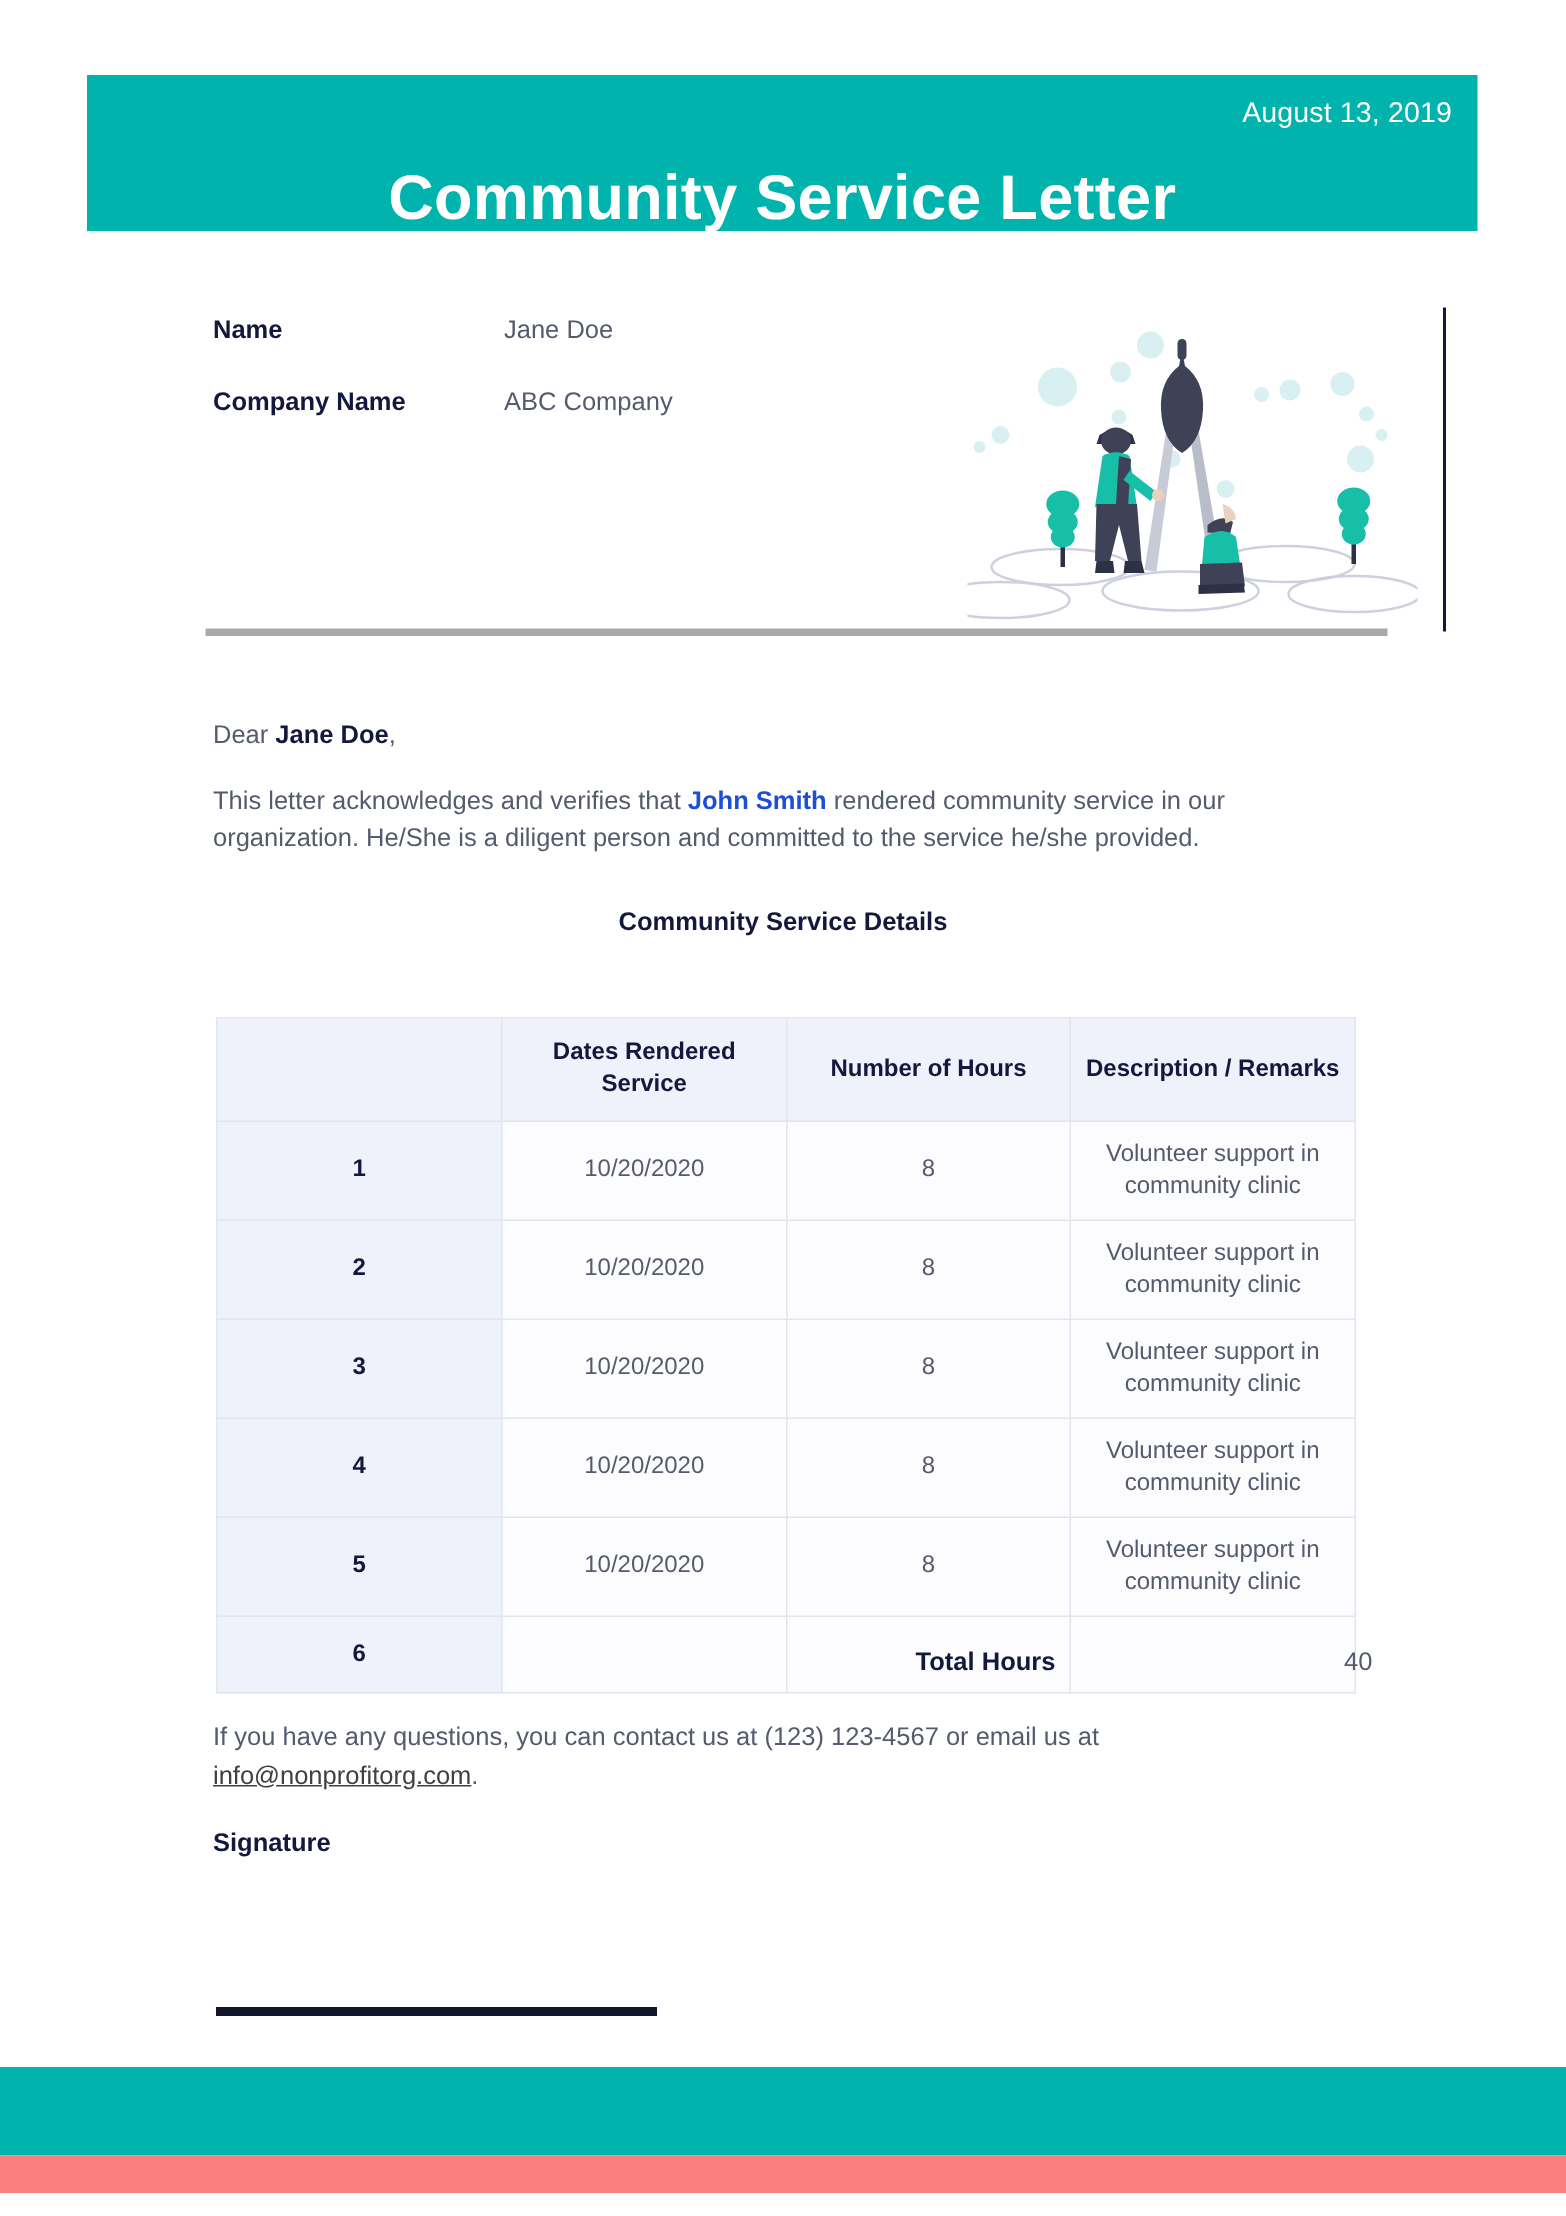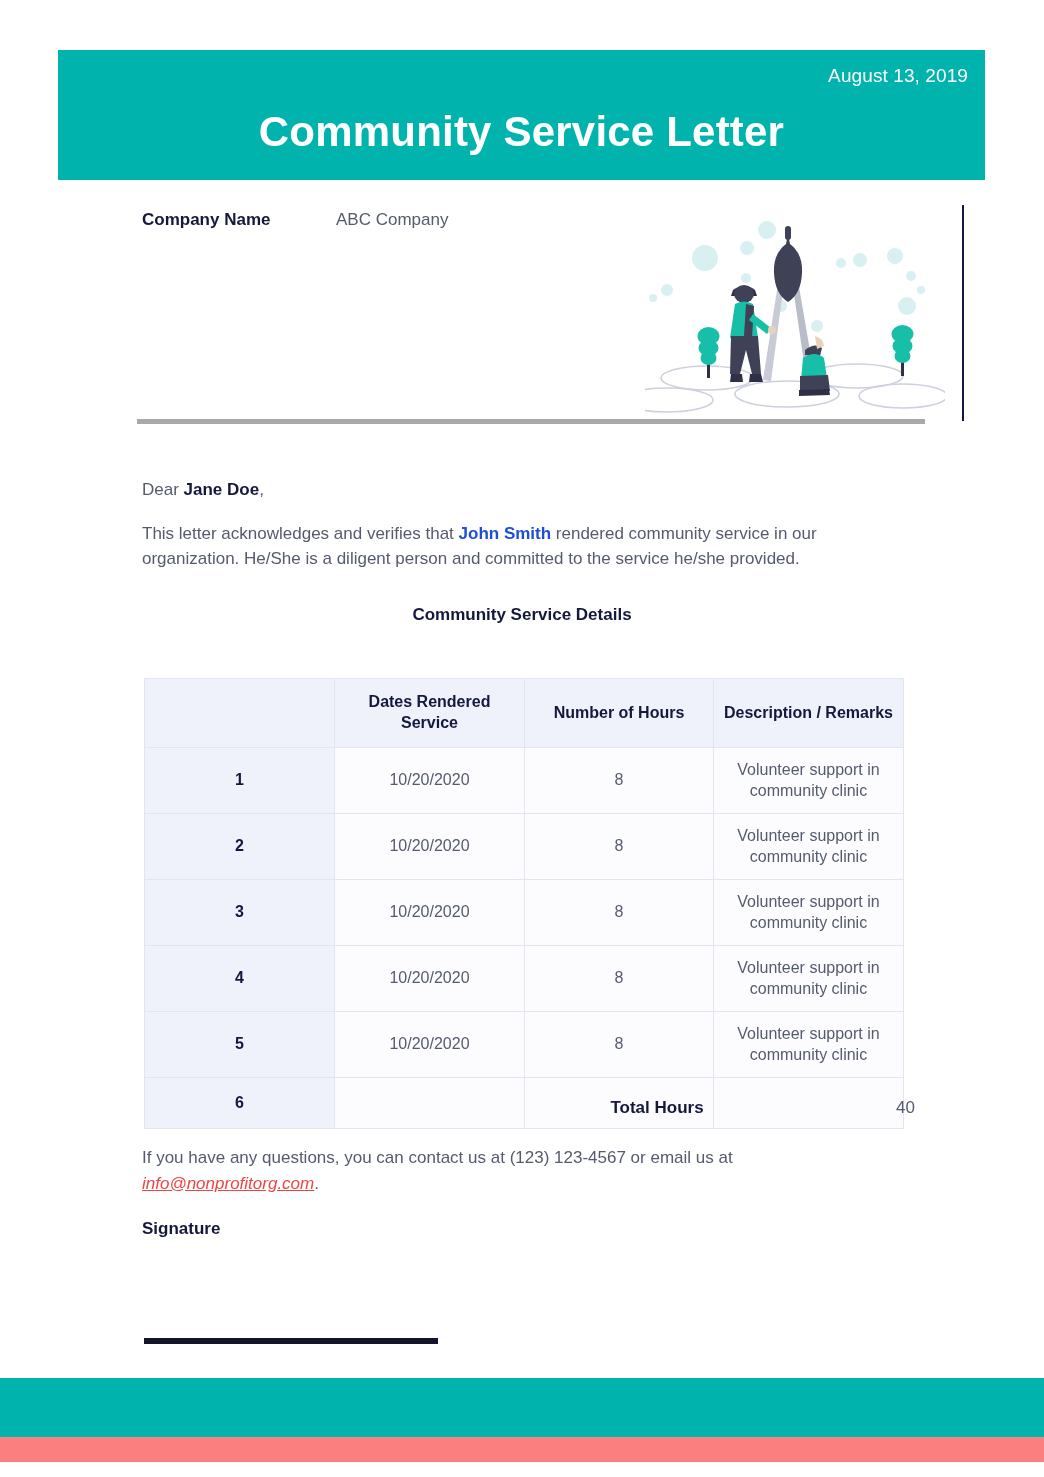--- a/index.html
+++ b/index.html
@@ -14,21 +14,21 @@
     font-family: "Liberation Sans", sans-serif;
     overflow: hidden;
   }
 
   
   .header-banner {
     position: absolute;
     left: 58px;
     top: 50px;
     width: 927px;
-    height: 130px;
+    height: 104px;
     background: #00b3ad;
   }
   .header-date {
     position: absolute;
     right: 17px;
     top: 15px;
     color: #ffffff;
     font-size: 19px;
     letter-spacing: .1px;
   }
@@ -196,23 +196,22 @@
   .contact {
     position: absolute;
     left: 142px;
     top: 1145px;
     width: 700px;
     font-size: 17px;
     color: #555b6e;
     line-height: 1.5;
   }
   .contact a {
-    color: #ef4444;
+    color: #404040;
     text-decoration: underline;
-    font-style: italic;
   }
 
   
   .signature-label {
     position: absolute;
     left: 142px;
     top: 1219px;
     font-size: 17px;
     font-weight: bold;
     color: #14183c;
@@ -247,20 +246,24 @@
 </head>
 <body>
 
 <div class="header-banner">
   <div class="header-date">August 13, 2019</div>
   <div class="header-title">Community Service Letter</div>
 </div>
 
 <div class="info-block">
 
+  <div class="info-row">
+    <div class="info-label">Name</div>
+    <div class="info-value">Jane Doe</div>
+  </div>
 
   <div class="info-row">
     <div class="info-label">Company Name</div>
     <div class="info-value">ABC Company</div>
   </div>
 
 </div>
 
 <div class="illustration">
   <svg viewBox="0 0 300 195" width="300" height="195" xmlns="http://www.w3.org/2000/svg">

